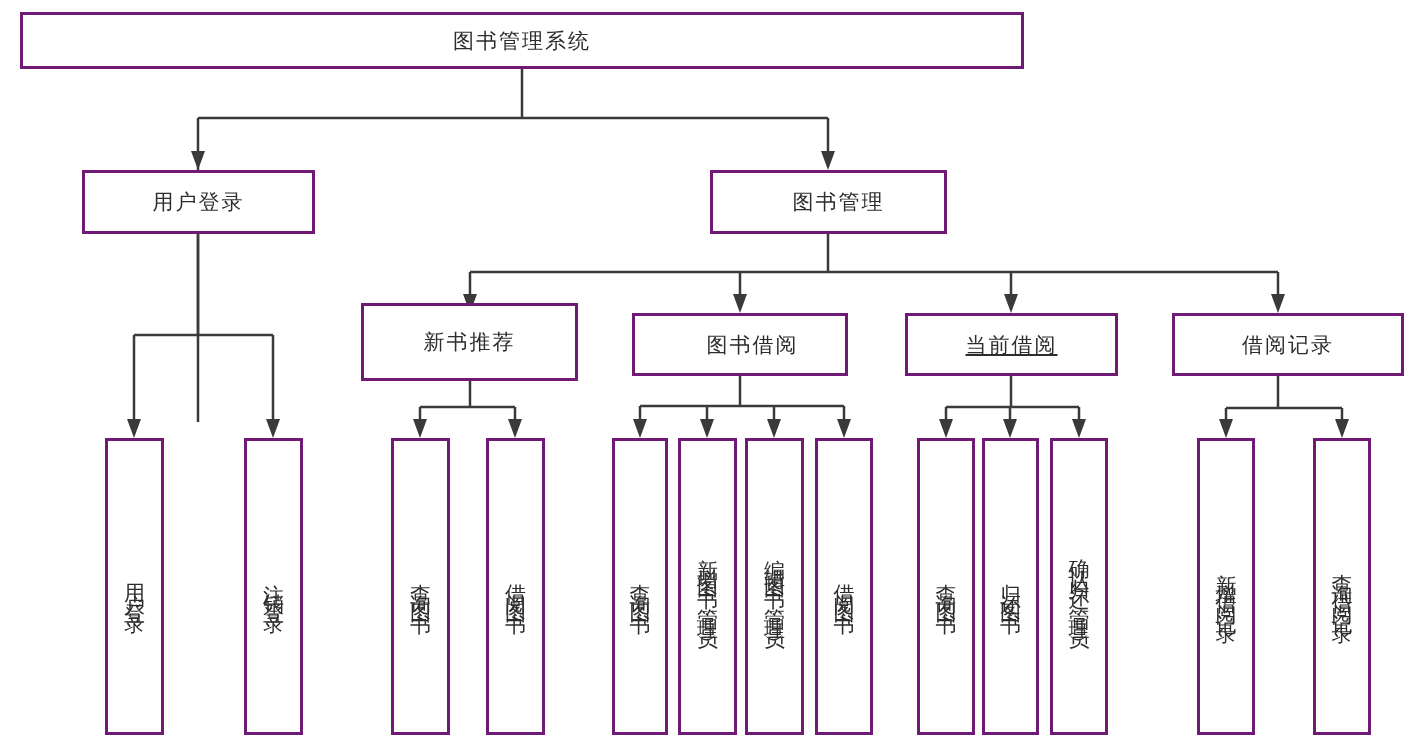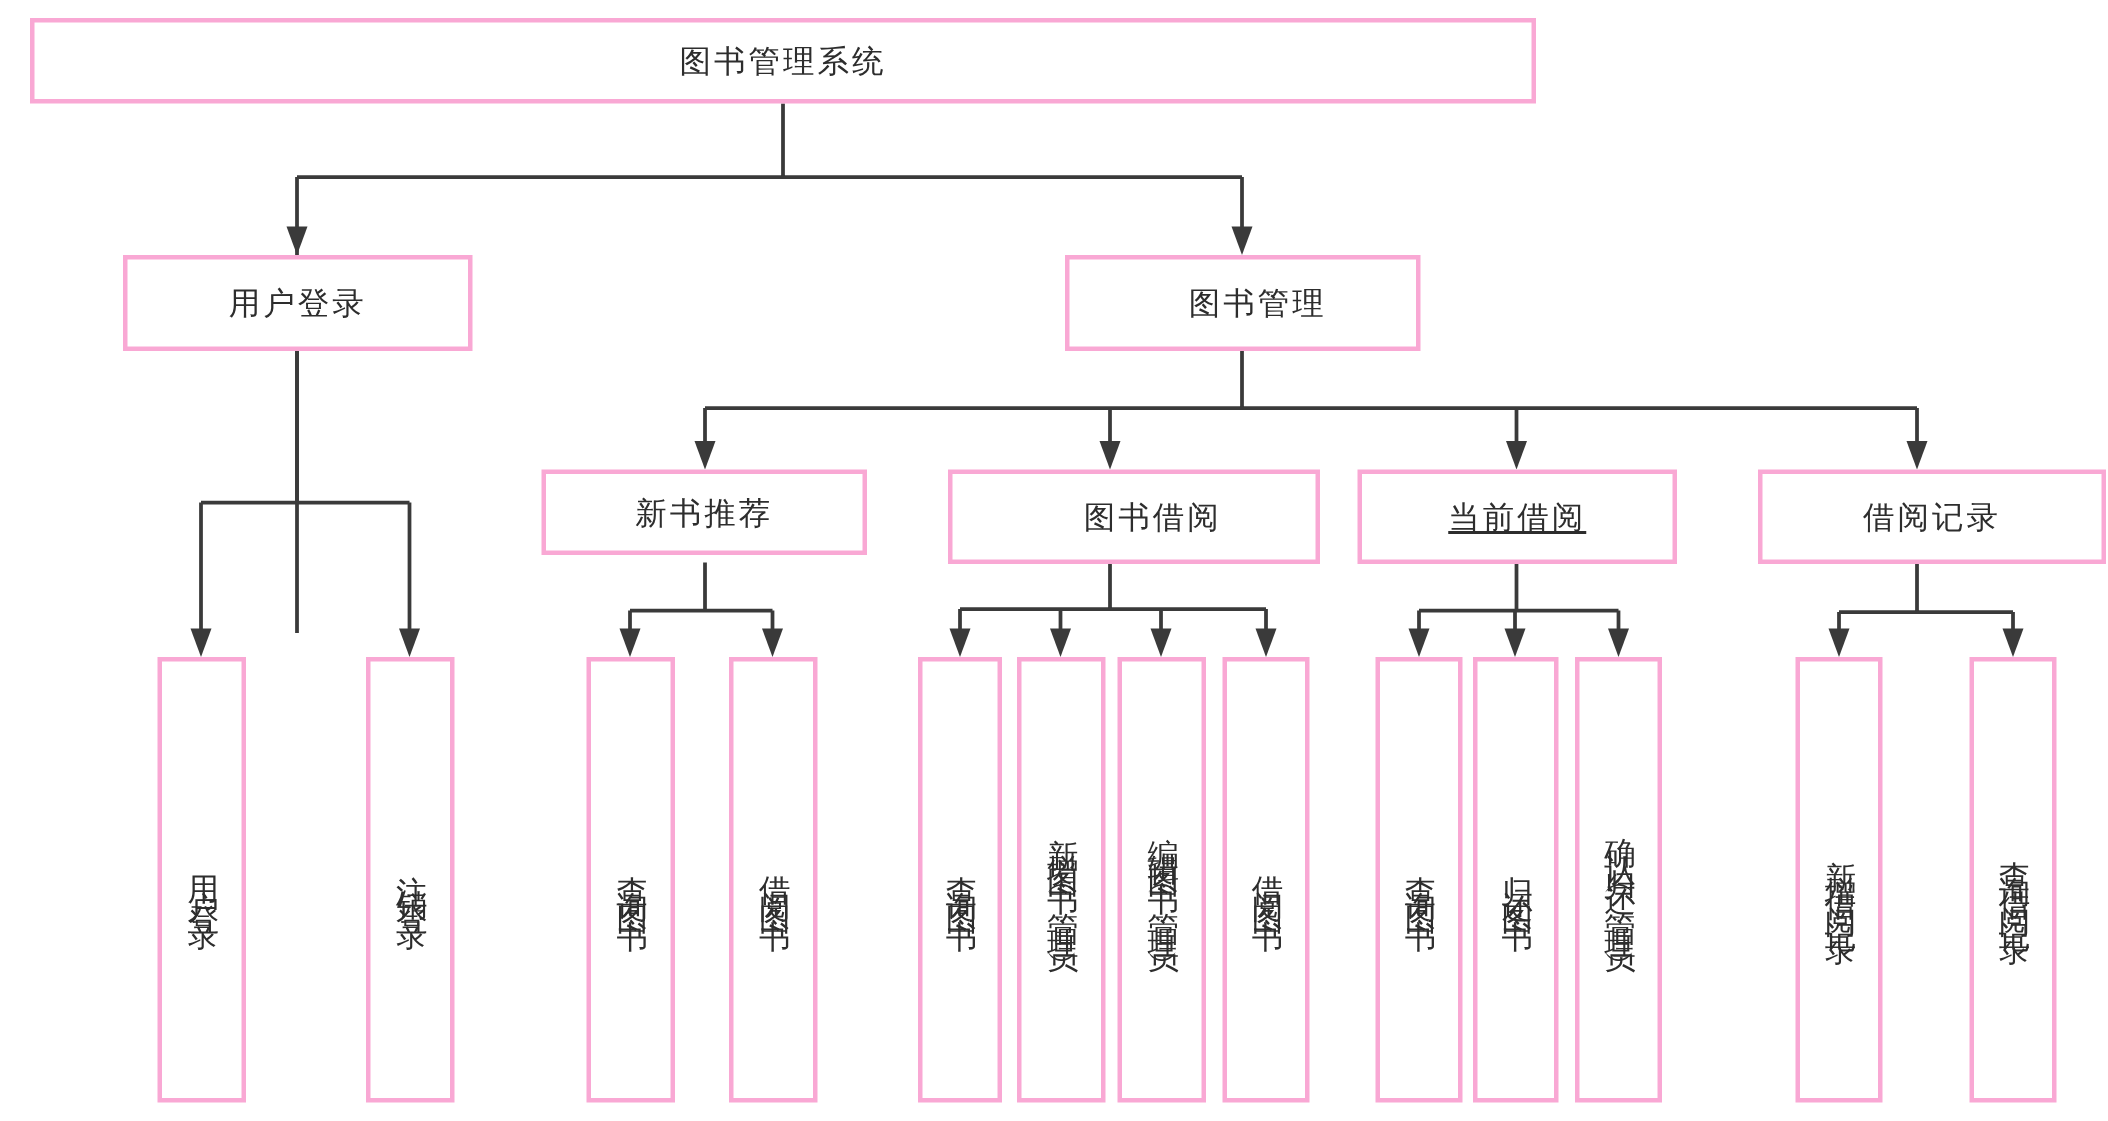--- a/index.html
+++ b/index.html
@@ -18,43 +18,43 @@
   #connectors {
     position: absolute;
     left: 0;
     top: 0;
     z-index: 1;
   }
   .box {
     position: absolute;
     box-sizing: border-box;
     background: #ffffff;
-    border: 3px solid #f9a8d4;
+    border: 3px solid #701a75;
     color: #2d2d2d;
     display: flex;
     align-items: center;
     justify-content: center;
     z-index: 2;
     font-size: 21px;
     letter-spacing: 2px;
     white-space: nowrap;
   }
   .leaf {
     writing-mode: vertical-lr;
     text-orientation: upright;
     letter-spacing: 10px;
     font-size: 21px;
     white-space: normal;
   }
   
   #n-root     { left: 20px;   top: 12px;  width: 1004px; height: 57px; }
   #n-login    { left: 82px;   top: 170px; width: 233px;  height: 64px; }
   #n-manage   { left: 710px;  top: 170px; width: 237px;  height: 64px; padding-left: 20px; }
-  #n-recommend{ left: 361px;  top: 313px; width: 217px;  height: 57px; }
-  #n-borrow   { left: 632px;  top: 313px; width: 248px;  height: 63px; padding-left: 25px; }
+  #n-recommend{ left: 361px;  top: 303px; width: 217px;  height: 78px; }
+  #n-borrow   { left: 632px;  top: 313px; width: 216px;  height: 63px; padding-left: 25px; }
   #n-current  { left: 905px;  top: 313px; width: 213px;  height: 63px; text-decoration: underline; }
   #n-records  { left: 1172px; top: 313px; width: 232px;  height: 63px; }
   .leaf { top: 438px; height: 297px; }
   #n-login-user   { left: 105px;  width: 59px; }
   #n-login-logout { left: 244px;  width: 59px; }
   #n-rec-query    { left: 391px;  width: 59px; }
   #n-rec-borrow   { left: 486px;  width: 59px; }
   #n-bor-query    { left: 612px;  width: 56px; }
   #n-bor-add      { left: 678px;  width: 59px; }
   #n-bor-edit     { left: 745px;  width: 59px; }

